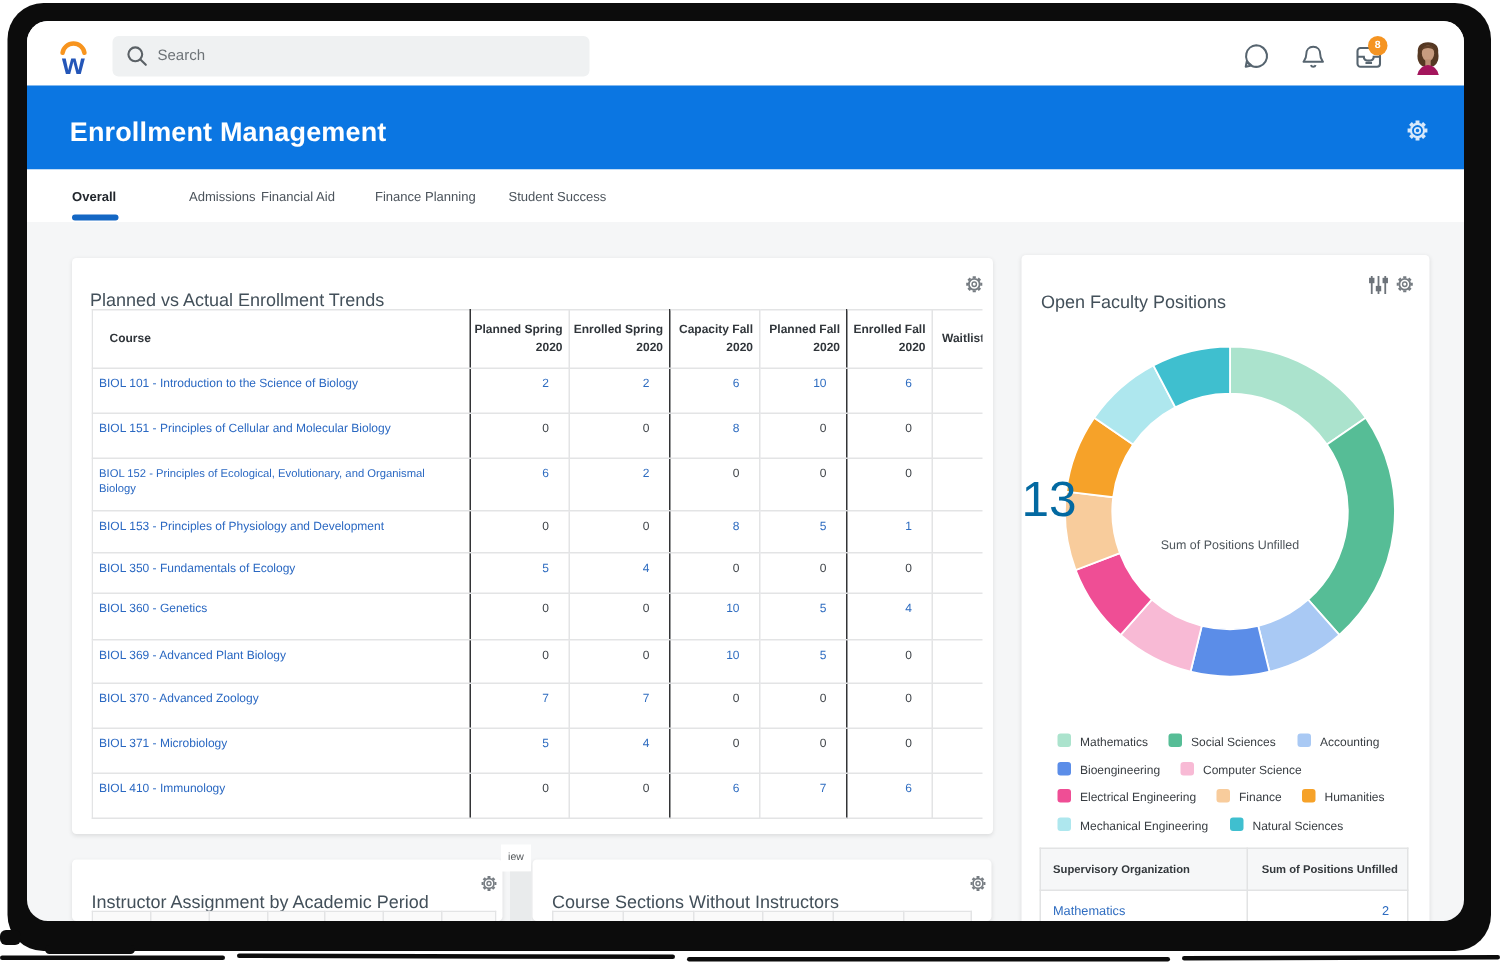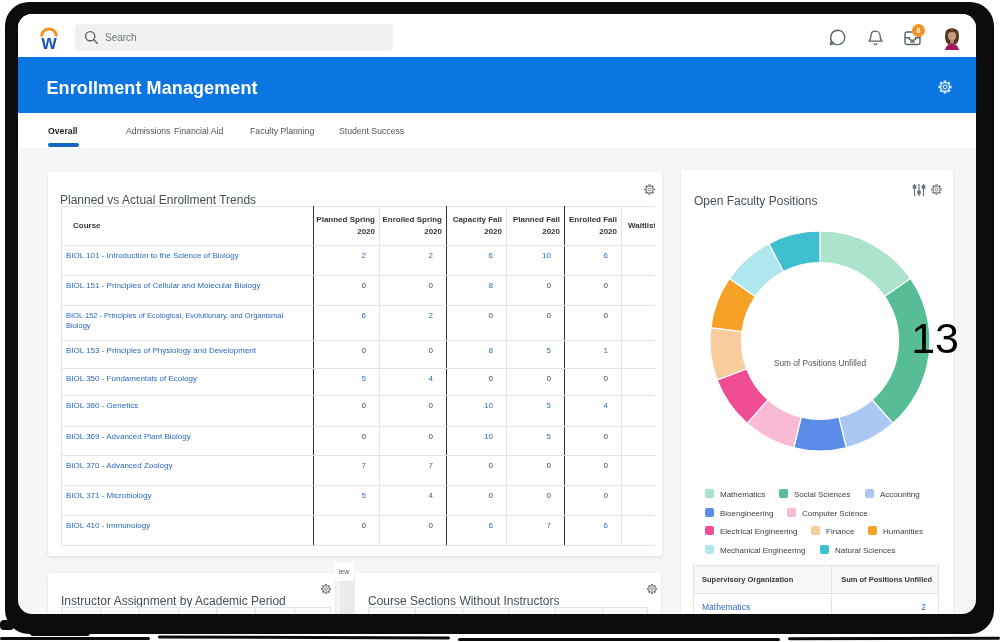--- a/index.html
+++ b/index.html
@@ -119,21 +119,21 @@
     <div id="banner">
       <h1>Enrollment Management</h1>
       <svg class="gearpos" style="left:919px;top:22px;color:#d9e9fa;" width="16" height="16">
           <use href="#gear"></use>
         </svg>
     </div>
     <div id="tabbar">
       <div class="tab active" style="left:30px;">Overall</div>
       <div class="tab" style="left:84px;margin-left:24px;">Admissions</div>
       <div class="tab" style="left:156px;">Financial Aid</div>
-      <div class="tab" style="left:232px;">Faculty Planning</div>
+      <div class="tab" style="left:232px;">Finance Planning</div>
       <div class="tab" style="left:321px;">Student Success</div>
       <div id="tabuline"></div>
     </div>
 
     <div id="card1" class="card">
       <div class="ctitle" style="left:12px;top:10px;">Planned vs Actual Enrollment Trends</div>
       <svg class="gearpos" style="left:595px;top:11px;color:#767c82;" width="13" height="13">
           <use href="#gear"></use>
         </svg>
       <div id="tbl1">
@@ -272,21 +272,21 @@
         <path d="M90.5 -62.5 A110 110 0 0 1 72.9 82.3 L52.1 58.8 A78.5 78.5 0 0 0 64.6 -44.6 Z" fill="#56BD96" stroke="#fff" stroke-width="1.2"></path>
         <path d="M72.9 82.3 A110 110 0 0 1 26.3 106.8 L18.8 76.2 A78.5 78.5 0 0 0 52.1 58.8 Z" fill="#A9C9F4" stroke="#fff" stroke-width="1.2"></path>
         <path d="M26.3 106.8 A110 110 0 0 1 -26.3 106.8 L-18.8 76.2 A78.5 78.5 0 0 0 18.8 76.2 Z" fill="#5B8DE8" stroke="#fff" stroke-width="1.2"></path>
         <path d="M-26.3 106.8 A110 110 0 0 1 -72.9 82.3 L-52.1 58.8 A78.5 78.5 0 0 0 -18.8 76.2 Z" fill="#F8BAD5" stroke="#fff" stroke-width="1.2"></path>
         <path d="M-72.9 82.3 A110 110 0 0 1 -102.9 39.0 L-73.4 27.8 A78.5 78.5 0 0 0 -52.1 58.8 Z" fill="#EF4E95" stroke="#fff" stroke-width="1.2"></path>
         <path d="M-102.9 39.0 A110 110 0 0 1 -109.2 -13.3 L-77.9 -9.5 A78.5 78.5 0 0 0 -73.4 27.8 Z" fill="#F8CC9C" stroke="#fff" stroke-width="1.2"></path>
         <path d="M-109.2 -13.3 A110 110 0 0 1 -90.5 -62.5 L-64.6 -44.6 A78.5 78.5 0 0 0 -77.9 -9.5 Z" fill="#F6A229" stroke="#fff" stroke-width="1.2"></path>
         <path d="M-90.5 -62.5 A110 110 0 0 1 -51.1 -97.4 L-36.5 -69.5 A78.5 78.5 0 0 0 -64.6 -44.6 Z" fill="#AEE7EE" stroke="#fff" stroke-width="1.2"></path>
         <path d="M-51.1 -97.4 A110 110 0 0 1 -0.0 -110.0 L-0.0 -78.5 A78.5 78.5 0 0 0 -36.5 -69.5 Z" fill="#3FBFCF" stroke="#fff" stroke-width="1.2"></path>
       </svg>
-      <div style="position:absolute;left:0;top:144px;width:278px;text-align:right;font-size:43px;color:#000000;">13</div>
+      <div style="position:absolute;left:0;top:144px;width:278px;text-align:left;font-size:33px;color:#0369a1;">13</div>
       <div style="position:absolute;left:0;top:188px;width:278px;text-align:center;font-size:8.3px;color:#4e565c;">Sum of Positions Unfilled</div>
       <div class="lgnd" style="left:24px;top:319px;"><i style="background:#ABE3CD"></i>Mathematics</div>
       <div class="lgnd" style="left:98px;top:319px;"><i style="background:#56BD96"></i>Social Sciences</div>
       <div class="lgnd" style="left:184px;top:319px;"><i style="background:#A9C9F4"></i>Accounting</div>
       <div class="lgnd" style="left:24px;top:338px;"><i style="background:#5B8DE8"></i>Bioengineering</div>
       <div class="lgnd" style="left:106px;top:338px;"><i style="background:#F8BAD5"></i>Computer Science</div>
       <div class="lgnd" style="left:24px;top:356px;"><i style="background:#EF4E95"></i>Electrical Engineering</div>
       <div class="lgnd" style="left:130px;top:356px;"><i style="background:#F8CC9C"></i>Finance</div>
       <div class="lgnd" style="left:187px;top:356px;"><i style="background:#F6A229"></i>Humanities</div>
       <div class="lgnd" style="left:24px;top:375px;"><i style="background:#AEE7EE"></i>Mechanical Engineering</div>

